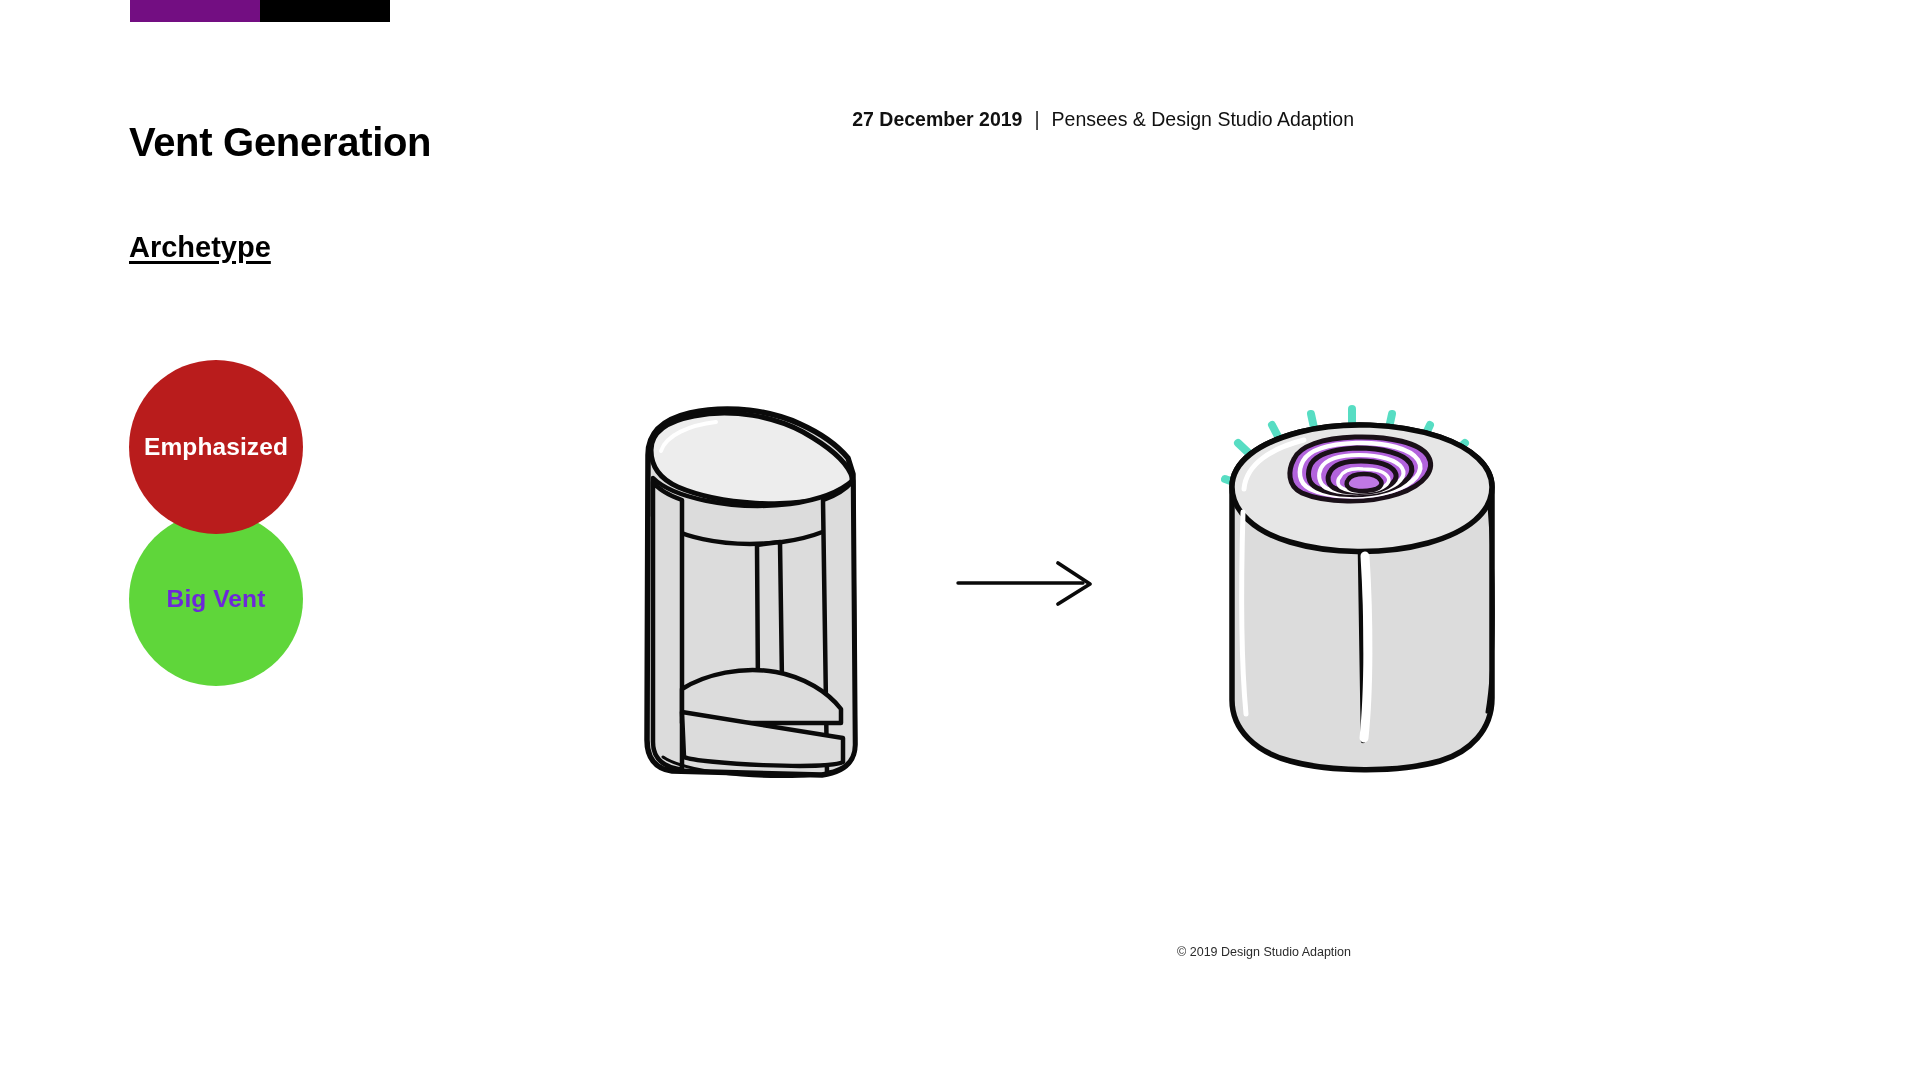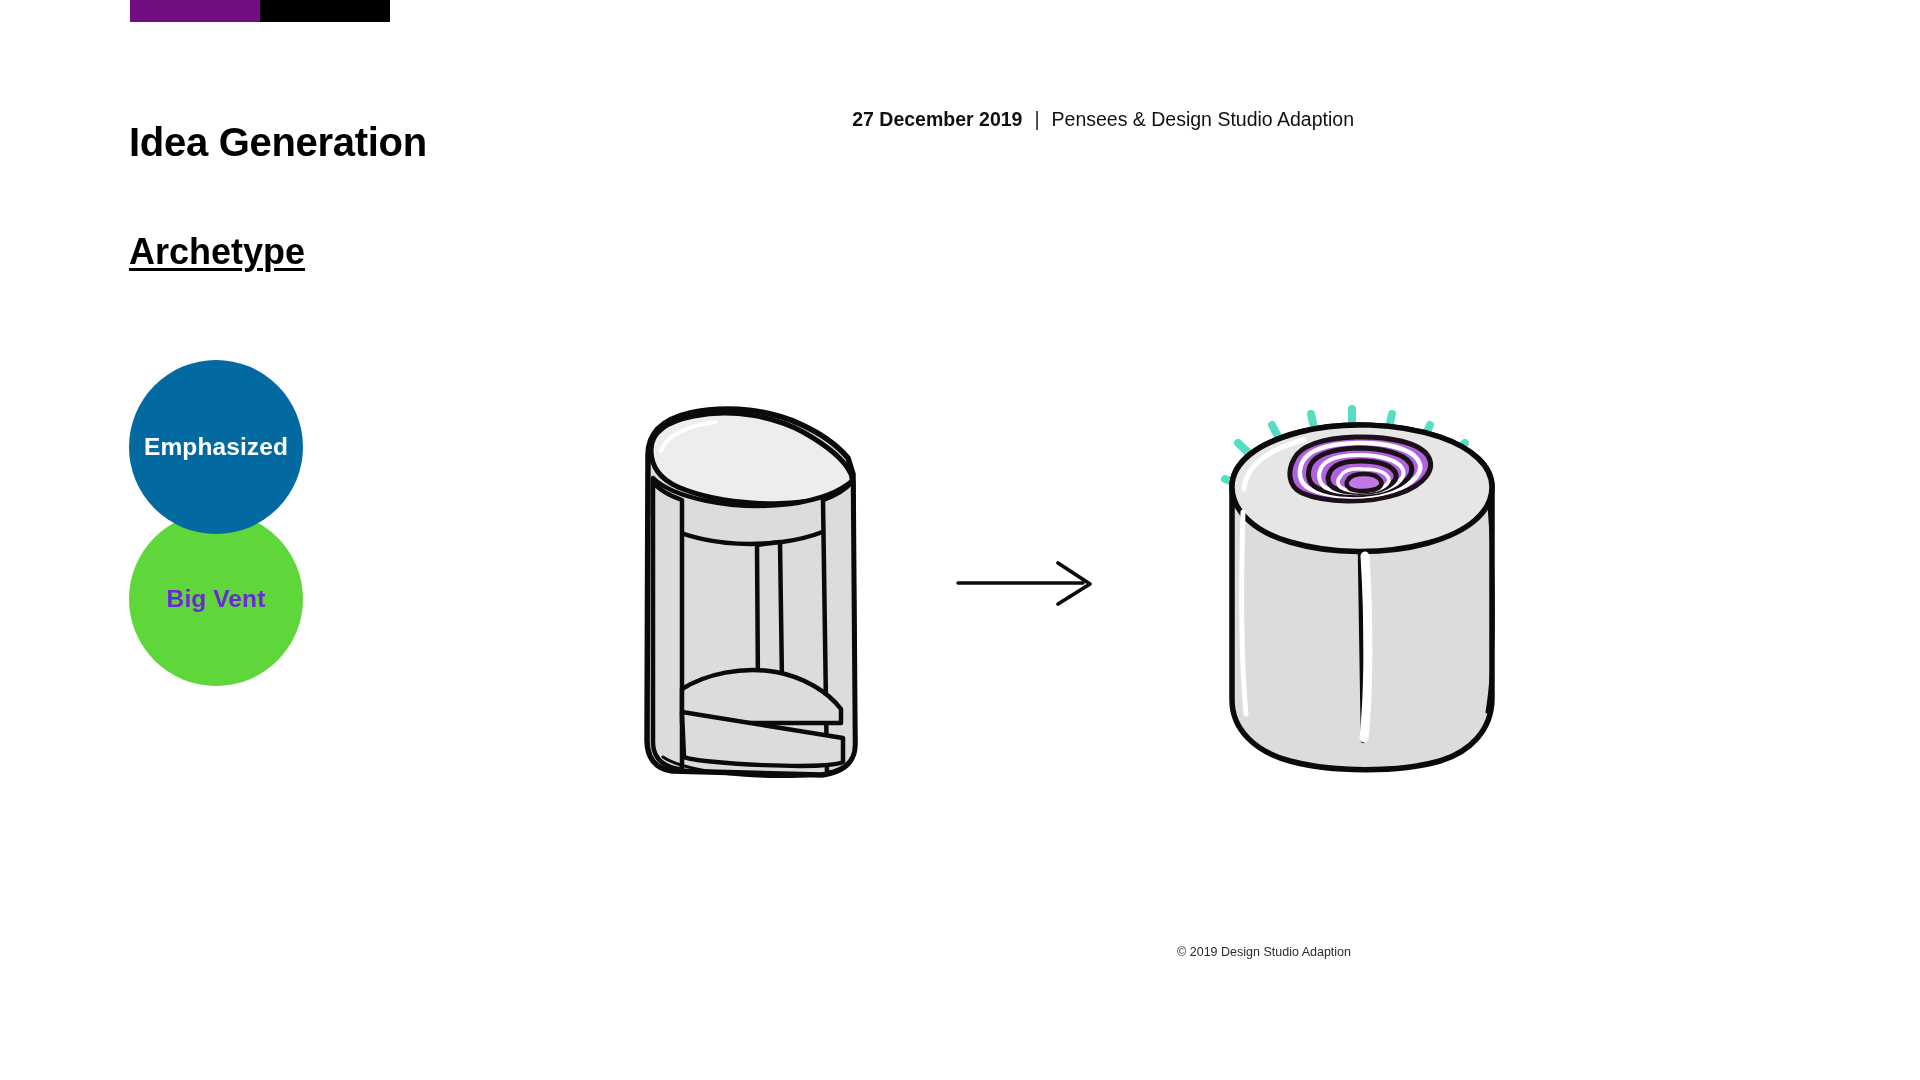--- a/index.html
+++ b/index.html
@@ -61,21 +61,21 @@
     gap: 0px;
   }
   .meta .meta-date { font-weight: 700; }
   .meta .meta-sep  { font-weight: 400; color: #222; padding: 0 12px; }
   .meta .meta-org  { font-weight: 400; }
 
   .section-heading {
     position: absolute;
     left: 129px;
     top: 231px;
-    font-size: 36px;
+    font-size: 29px;
     font-weight: 700;
     color: #000000;
     text-decoration: underline;
     text-underline-offset: 4px;
     text-decoration-thickness: 2.5px;
     white-space: nowrap;
   }
 
   
   .tagstack {
@@ -125,35 +125,35 @@
 </head>
 <body style="background: rgb(255, 255, 255);">
 
 <div class="slide">
 
   <div class="brandbar">
     <div class="seg-purple" style="background: rgb(115, 14, 130);"></div>
     <div class="seg-black" style="background: rgb(0, 0, 0);"></div>
   </div>
 
-  <div class="slide-title">Idea Generation</div>
+  <div class="slide-title">Vent Generation</div>
 
   <div class="meta">
     <span class="meta-date">27 December 2019</span>
     <span class="meta-sep">|</span>
     <span class="meta-org">Pensees &amp; Design Studio Adaption</span>
   </div>
 
   <div class="section-heading">Archetype</div>
 
   <div class="tagstack">
     <div class="tag-circle green" style="background: rgb(95, 214, 58); color: #6d28d9;">
       <span>Big  Vent</span>
     </div>
-    <div class="tag-circle purple" style="background: #0369a1; color: rgb(255, 255, 255);">
+    <div class="tag-circle purple" style="background: #b91c1c; color: rgb(255, 255, 255);">
       <span>Emphasized</span>
     </div>
   </div>
 
   <svg class="artwork" viewBox="0 0 1920 1080">
 
     <g>
 
       <path fill="#DCDCDC" stroke="#0A0A0A" stroke-width="5.5" stroke-linejoin="round" stroke-linecap="round" d="M 648 455
                C 648 432, 664 419, 690 413

